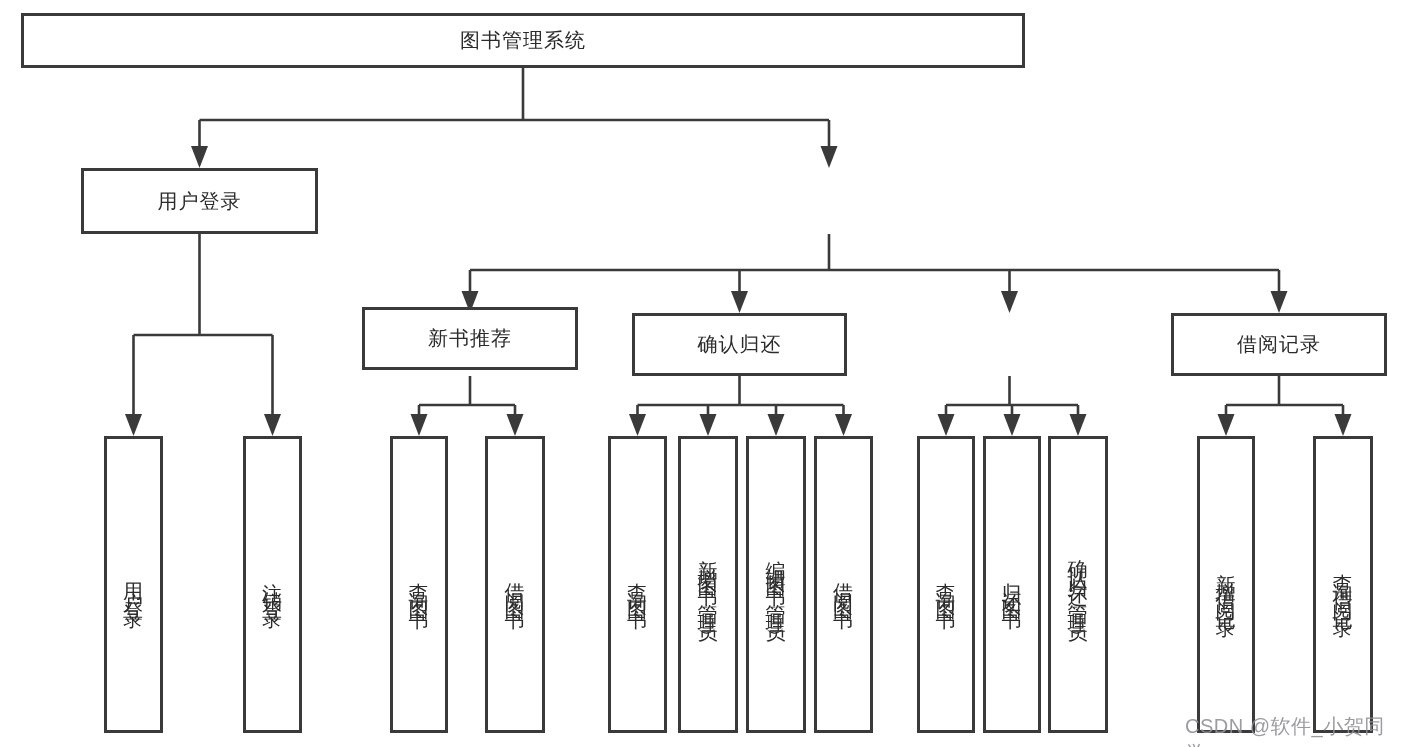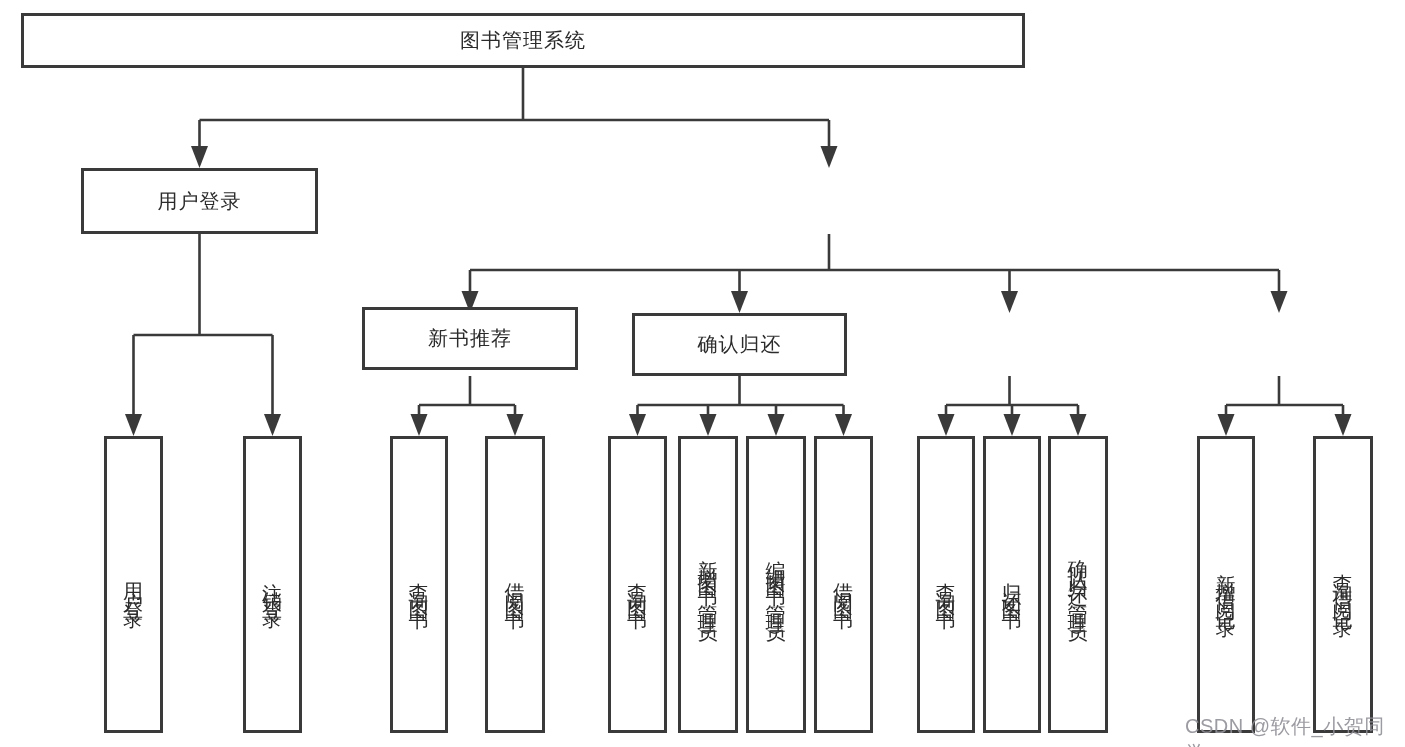--- a/index.html
+++ b/index.html
@@ -100,20 +100,21 @@
       <polygon points="1334.5,414 1351.5,414 1343,436" fill="#3a3a3a" stroke="none"></polygon>
     </g>
   </svg>
 
   <div class="node" style="left:21px; top:13px; width:1004px; height:55px">图书管理系统</div>
 
   <div class="node" style="left:81px; top:168px; width:237px; height:66px">用户登录</div>
 
   <div class="node" style="left:362px; top:307px; width:216px; height:63px">新书推荐</div>
   <div class="node" style="left:632px; top:313px; width:215px; height:63px">确认归还</div>
+  <div class="node" style="left:1171px; top:313px; width:216px; height:63px">借阅记录</div>
 
   <div class="node leaf" style="left:104px; top:436px; width:59px; height:297px">
     <div class="vtext">用户登录</div>
   </div>
   <div class="node leaf" style="left:243px; top:436px; width:59px; height:297px">
     <div class="vtext">注销登录</div>
   </div>
 
   <div class="node leaf" style="left:390px; top:436px; width:58px; height:297px">
     <div class="vtext">查询图书</div>

